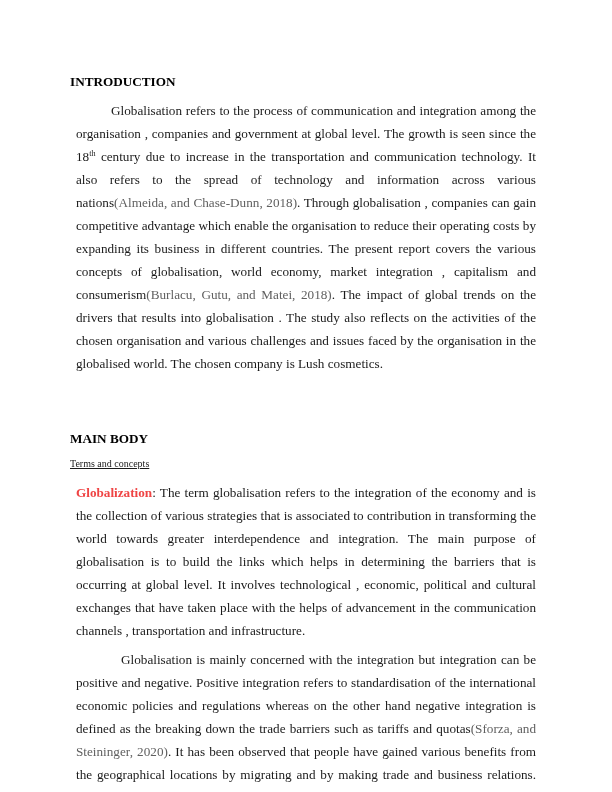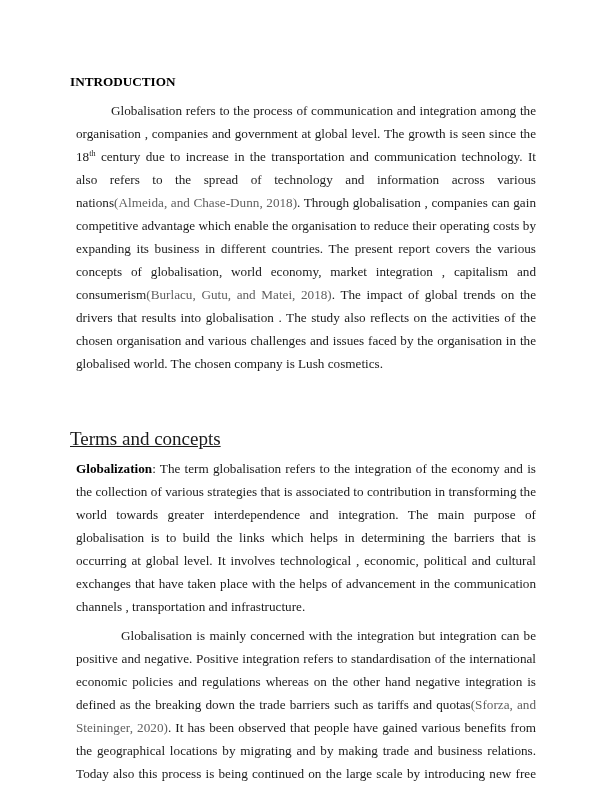--- a/index.html
+++ b/index.html
@@ -26,21 +26,21 @@
     font-family: "Liberation Serif", "DejaVu Serif", serif;
     font-size: 13.2px;
     font-weight: bold;
     color: #000000;
     line-height: 23px;
     margin: 0;
     text-align: left;
   }
   .subhead-underline {
     font-family: "Liberation Serif", "DejaVu Serif", serif;
-    font-size: 19px;
+    font-size: 10px;
     font-weight: normal;
     color: #1a1a1a;
     line-height: 23px;
     margin: 0;
     text-decoration: underline;
     display: inline-block;
   }
   .subhead-wrap {
     line-height: 23px;
   }
@@ -55,21 +55,21 @@
     -webkit-hyphens: none;
     hyphens: none;
   }
   p.indent-sm { text-indent: 35px; }
   p.indent-md { text-indent: 45px; }
   .cite {
     color: #5f5f5f;
   }
   .bold-inline {
     font-weight: bold;
-    color: #000000;
+    color: #ef4444;
   }
   sup {
     font-size: 0.62em;
     vertical-align: super;
     line-height: 0;
   }
   .gap-lines {
     height: 46px;
   }
 </style>
@@ -78,20 +78,21 @@
 
 <div class="page">
   <div class="content">
 
     <h1 class="heading">INTRODUCTION</h1>
 
     <p class="body indent-sm" id="p-intro"><span>Globalisation refers to the process of communication and integration among the organisation , companies and government at global level. The growth is seen since the 18</span><sup>th</sup><span> century due to increase in the transportation and communication technology. It also refers to the spread of technology  and information across various nations</span><span class="cite">(Almeida,  and Chase-Dunn,  2018)</span><span>. Through globalisation , companies can gain competitive advantage  which enable the organisation to reduce their operating costs  by expanding its business in different countries. The present report covers the various concepts of globalisation, world economy, market integration , capitalism and consumerism</span><span class="cite">(Burlacu, Gutu, and Matei,  2018)</span><span>. The impact of global trends on the drivers that results into globalisation . The study also reflects on the activities of the chosen organisation  and various challenges and issues faced by the organisation in the globalised world. The chosen company is Lush cosmetics.</span></p>
 
     <div class="gap-lines"></div>
 
+    <h2 class="heading">MAIN BODY</h2>
 
 
     <div class="subhead-wrap">
       <span class="subhead-underline">Terms and concepts</span>
     </div>
 
     <p class="body" id="p-glob"><span class="bold-inline">Globalization</span><span>: The term globalisation refers to the integration of the economy   and is the collection of various strategies that is associated to contribution in transforming the world towards greater interdependence and integration. The main purpose of globalisation is to  build the links which helps in determining the barriers  that is occurring at global level. It involves technological , economic, political  and cultural exchanges that have taken place with the helps of advancement in the communication channels , transportation and infrastructure.</span></p>
 
     <p class="body indent-md" id="p-integ"><span>Globalisation is mainly concerned with the  integration but integration can be positive and negative. Positive integration refers to standardisation of the international economic policies and regulations whereas on the other hand negative integration is defined as the breaking down the trade barriers such as tariffs and quotas</span><span class="cite">(Sforza,  and Steininger,  2020)</span><span>.  It has been observed that people have gained various benefits from the geographical locations by migrating  and by making trade and business relations. Today also this process is being continued on the large scale by introducing new free trade agreements  and developments.</span></p>
 

